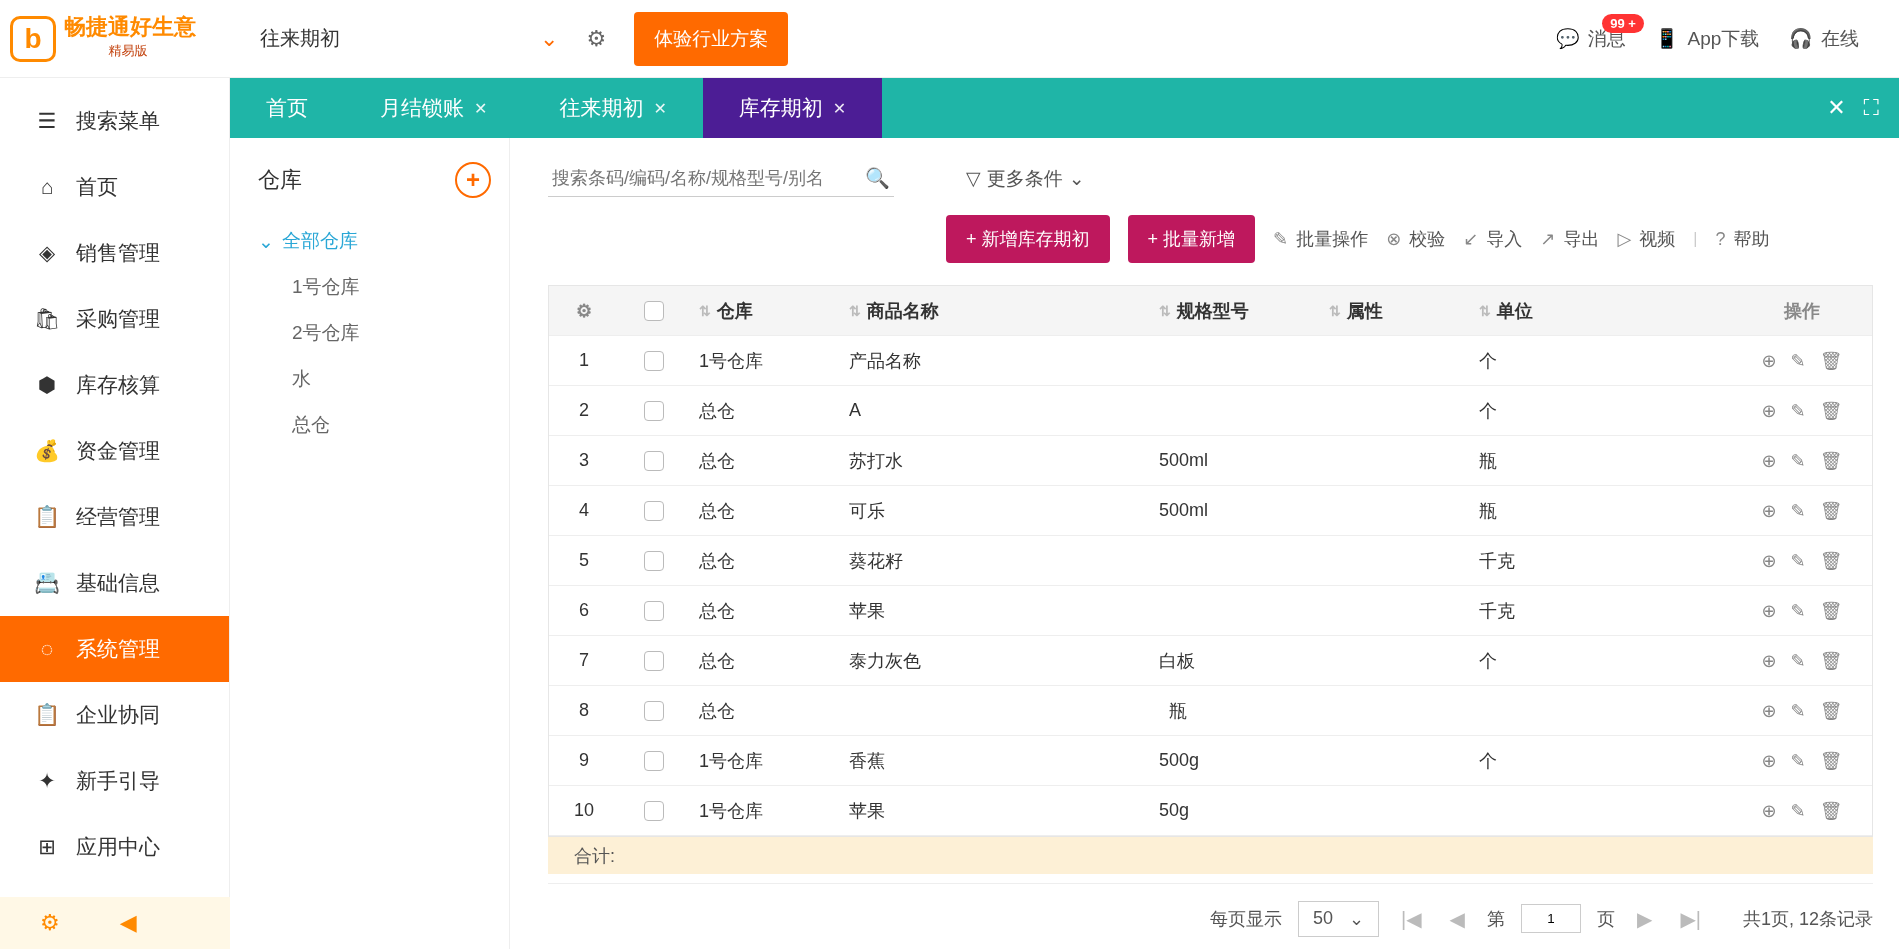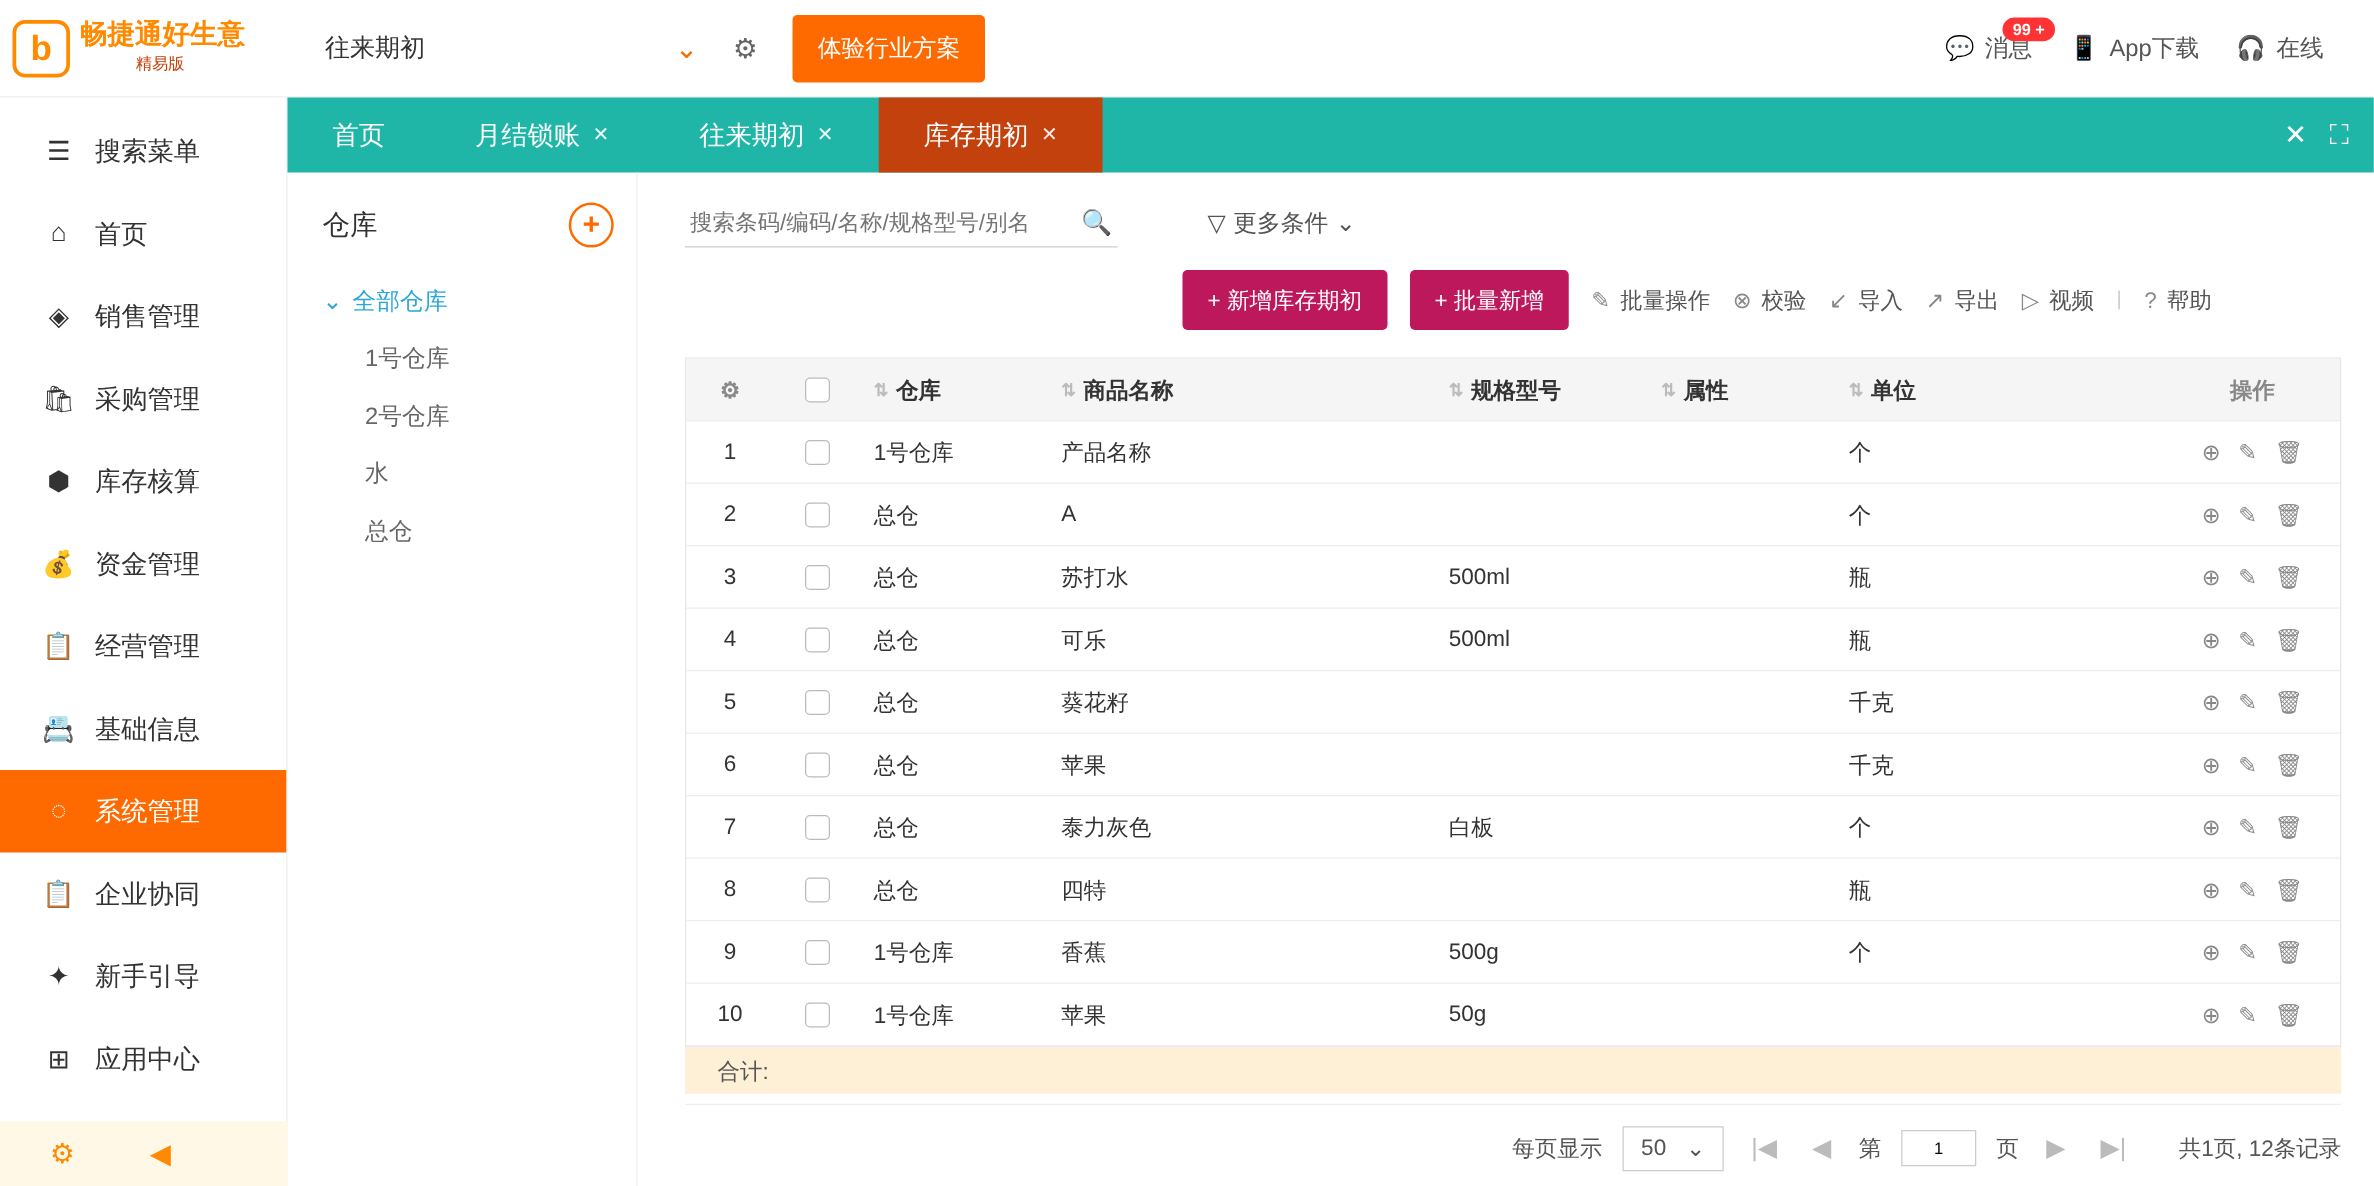--- a/index.html
+++ b/index.html
@@ -23,21 +23,21 @@
 .side { position:absolute; left:0; top:78px; bottom:0; width:230px; border-right:1px solid #eee; padding-top:10px;}
 .side-item { display:flex; align-items:center; gap:16px; height:66px; padding-left:34px; font-size:21px; color:#333; }
 .side-item.active { background:#ff6a00; color:#fff; }
 .side-item .icon { width:26px; height:26px; display:flex; align-items:center; justify-content:center; }
 .side-bottom { position:absolute; left:0; bottom:0; width:230px; height:52px; background:#fff8e6; display:flex; align-items:center; gap:60px; padding-left:40px;}
 .side-bottom .i { color:#ff8a00; font-size:22px; }
 
 
 .tabs { position:absolute; left:230px; right:0; top:78px; height:60px; background:#1fb5a7; display:flex; align-items:stretch; color:#fff; font-size:21px;}
 .tab { padding:0 36px; display:flex; align-items:center; gap:10px; }
-.tab.active { background:#c2410c;text-align:right; }
+.tab.active { background:#4c1d95;text-align:right; }
 .tab .x { font-size:16px; opacity:.9; }
 .tabs-right { margin-left:auto; display:flex; align-items:center; padding-right:20px; gap:18px; }
 
 
 .main { position:absolute; left:230px; top:138px; right:0; bottom:0; display:flex; }
 .tree { width:280px; padding:24px 18px 0 28px; border-right:1px solid #eee;}
 .tree-head { display:flex; align-items:center; font-size:22px; color:#333;}
 .tree-add { margin-left:auto; width:36px; height:36px; border:2px solid #ff6a00; border-radius:50%; color:#ff6a00; display:flex; align-items:center; justify-content:center; font-size:24px; font-weight:bold;}
 .tree-group { margin-top:30px; color:#2aa7d6; font-size:19px; display:flex; align-items:center; gap:8px;}
 .tree-leaf { color:#666; font-size:19px; margin:20px 0 0 34px;}
@@ -392,21 +392,20 @@
               <span>✎</span>
               <span>🗑</span>
             </div>
           </div>
           <div class="trow">
             <div class="cell c-idx">8</div>
             <div class="cell c-chk">
               <div class="chkbox"></div>
             </div>
             <div class="cell c-wh">总仓</div>
-            <div class="cell c-nm">四特</div>
             <div class="cell c-spec"></div>
             <div class="cell c-attr"></div>
             <div class="cell c-unit">瓶</div>
             <div class="cell c-op">
               <span>⊕</span>
               <span>✎</span>
               <span>🗑</span>
             </div>
           </div>
           <div class="trow">

